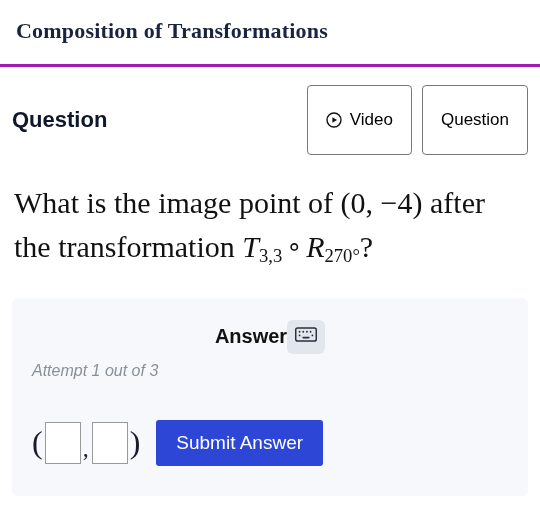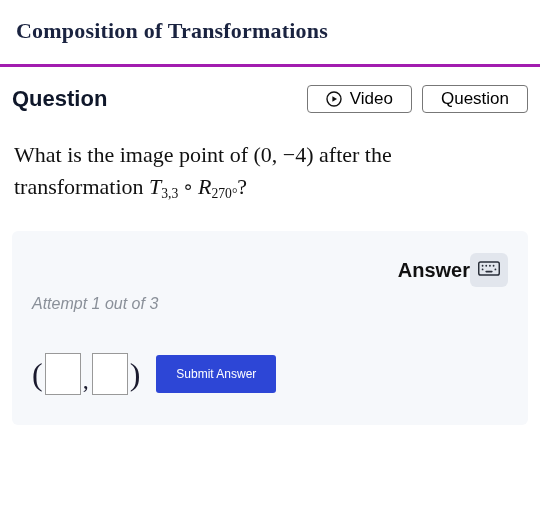--- a/index.html
+++ b/index.html
@@ -36,50 +36,50 @@
     font-weight: 700;
     color: #0f172a;
     flex: 1;
   }
   .btn {
     font-family: -apple-system, Arial, sans-serif;
     font-size: 17px;
     border: 1px solid #777;
     border-radius: 4px;
     background: #fff;
-    padding: 3px 18px;
+    padding: 24px 18px;
     display: inline-flex;
     align-items: center;
     gap: 8px;
     cursor: pointer;
   }
   .btn .play {
     width: 16px;
     height: 16px;
     display: inline-block;
   }
   .prompt {
-    font-size: 22px;
+    font-size: 30px;
     line-height: 1.45;
     color: #111;
     padding: 0 2px;
   }
   .math-ital { font-style: italic; font-family: 'Times New Roman', serif; }
   .sub { font-size: 0.62em; vertical-align: -0.28em; font-style: normal; }
   .compose { font-size: 0.85em; vertical-align: 0.05em; padding: 0 4px; }
   .answer-card {
     margin: 28px 12px 0 12px;
     background: #f6f8fb;
     border-radius: 6px;
     padding: 22px 20px 30px 20px;
   }
   .ans-head {
     display: flex;
     align-items: center;
-    justify-content: flex-end;
+    justify-content: center;
   }
   .ans-title {
     font-family: -apple-system, Arial, sans-serif;
     font-size: 20px;
     font-weight: 700;
     color: #111;
   }
   .keypad {
     width: 38px;
     height: 34px;
@@ -120,21 +120,21 @@
     font-family: -apple-system, Arial, sans-serif;
   }
   .comma { font-size: 24px; padding: 0 1px 0 0; position: relative; top:6px; }
   .submit-btn {
     font-family: -apple-system, Arial, sans-serif;
     background: #2d46d6;
     color: #fff;
     border: none;
     border-radius: 3px;
     padding: 12px 20px;
-    font-size: 12px;
+    font-size: 19px;
     cursor: pointer;
   }
 </style>
 </head>
 <body>
 
 <div class="header">
   <div class="page-title">Composition of Transformations</div>
 </div>
 

